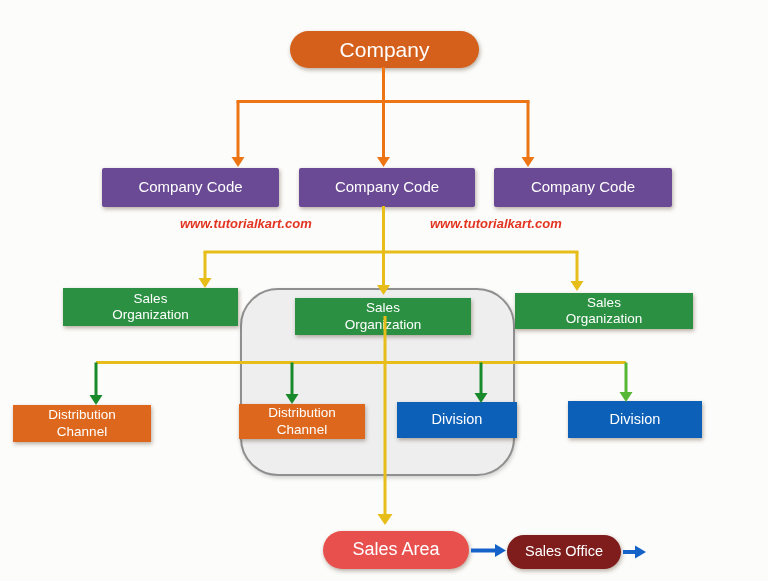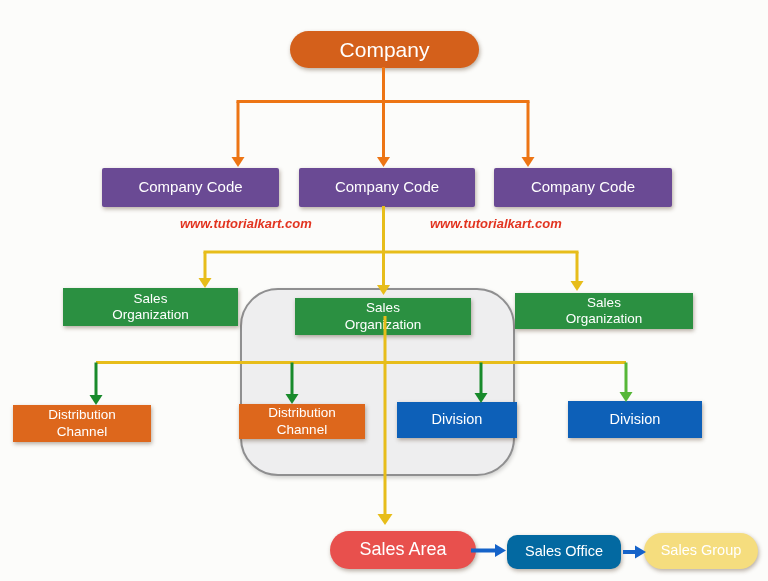--- a/index.html
+++ b/index.html
@@ -25,22 +25,22 @@
   #cc1          {left:102px;top:168px;width:177px;height:39px;background:#6a4a94;border-radius:2px;font-size:15px;}
   #cc2          {left:299px;top:168px;width:176px;height:39px;background:#6a4a94;border-radius:2px;font-size:15px;}
   #cc3          {left:494px;top:168px;width:178px;height:39px;background:#6a4a94;border-radius:2px;font-size:15px;}
   #so1          {left:63px; top:288px;width:175px;height:38px;background:#2b9041;font-size:13.5px;}
   #so2          {left:295px;top:298px;width:176px;height:37px;background:#2b9041;font-size:13.5px;}
   #so3          {left:515px;top:293px;width:178px;height:36px;background:#2b9041;font-size:13.5px;}
   #dc1          {left:13px; top:405px;width:138px;height:37px;background:#dd671c;font-size:13.5px;}
   #dc2          {left:239px;top:404px;width:126px;height:35px;background:#dd671c;font-size:13.5px;}
   #dv1          {left:397px;top:402px;width:120px;height:36px;background:#0d60b8;font-size:14.5px;}
   #dv2          {left:568px;top:401px;width:134px;height:37px;background:#0d60b8;font-size:14.5px;}
-  #sales-area   {left:330px;top:531px;width:146px;height:38px;background:#e8504d;border-radius:19px;font-size:18px;align-items:center;}
-  #sales-office {left:507px;top:535px;width:114px;height:34px;background:#0369a1;border-radius:10px;font-size:14.5px;text-align:center;}
+  #sales-area   {left:323px;top:531px;width:146px;height:38px;background:#e8504d;border-radius:19px;font-size:18px;align-items:center;}
+  #sales-office {left:507px;top:535px;width:114px;height:34px;background:#7f1d1d;border-radius:17px;font-size:14.5px;text-align:center;}
   #sales-group  {left:644px;top:533px;width:114px;height:36px;background:#f5dd7e;border-radius:18px;font-size:14.5px;}
   
   .watermark{
     position:absolute;color:#e23420;font-size:13px;font-style:italic;font-weight:bold;
     text-align:left;top:216px;
   }
   #wm-left {left:180px;width:195px;}
   #wm-right{left:430px;width:155px;}
   
   #connectors{position:absolute;left:0;top:0;pointer-events:none;}
@@ -91,23 +91,20 @@
   <div class="node" id="dv2">
     <span>Division</span>
   </div>
 
   <div class="node" id="sales-area">
     <span>Sales Area</span>
   </div>
   <div class="node" id="sales-office">
     <span>Sales Office</span>
   </div>
-  <div class="node" id="sales-group">
-    <span>Sales Group</span>
-  </div>
 
   <svg id="connectors" width="768" height="581" viewBox="0 0 768 581">
 
     <g stroke="#ed7514" stroke-width="3" fill="#ed7514">
       <line x1="383.5" y1="67" x2="383.5" y2="101.5"></line>
       <line x1="236.5" y1="101.5" x2="529.5" y2="101.5"></line>
       <line x1="238" y1="101.5" x2="238" y2="158"></line>
       <line x1="383.5" y1="101.5" x2="383.5" y2="158"></line>
       <line x1="528" y1="101.5" x2="528" y2="158"></line>
       <polygon stroke="none" points="231.5,157 244.5,157 238,167"></polygon>

